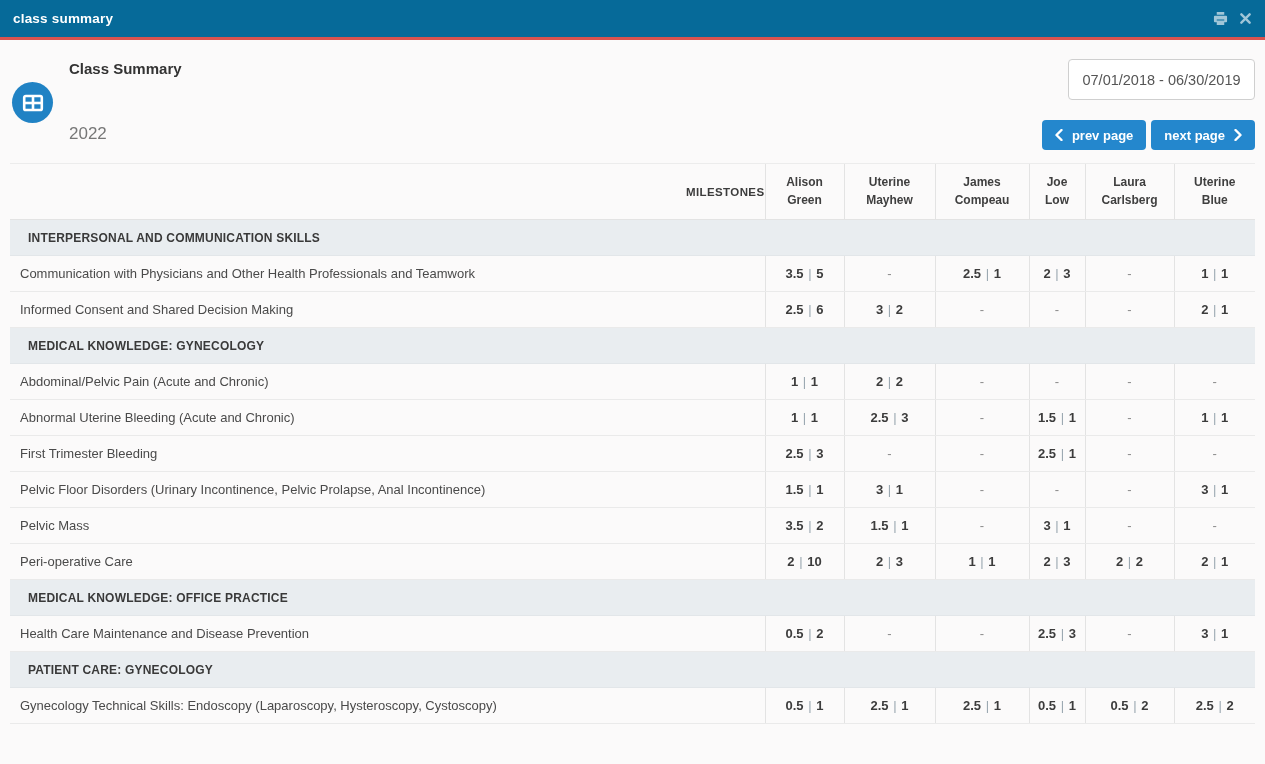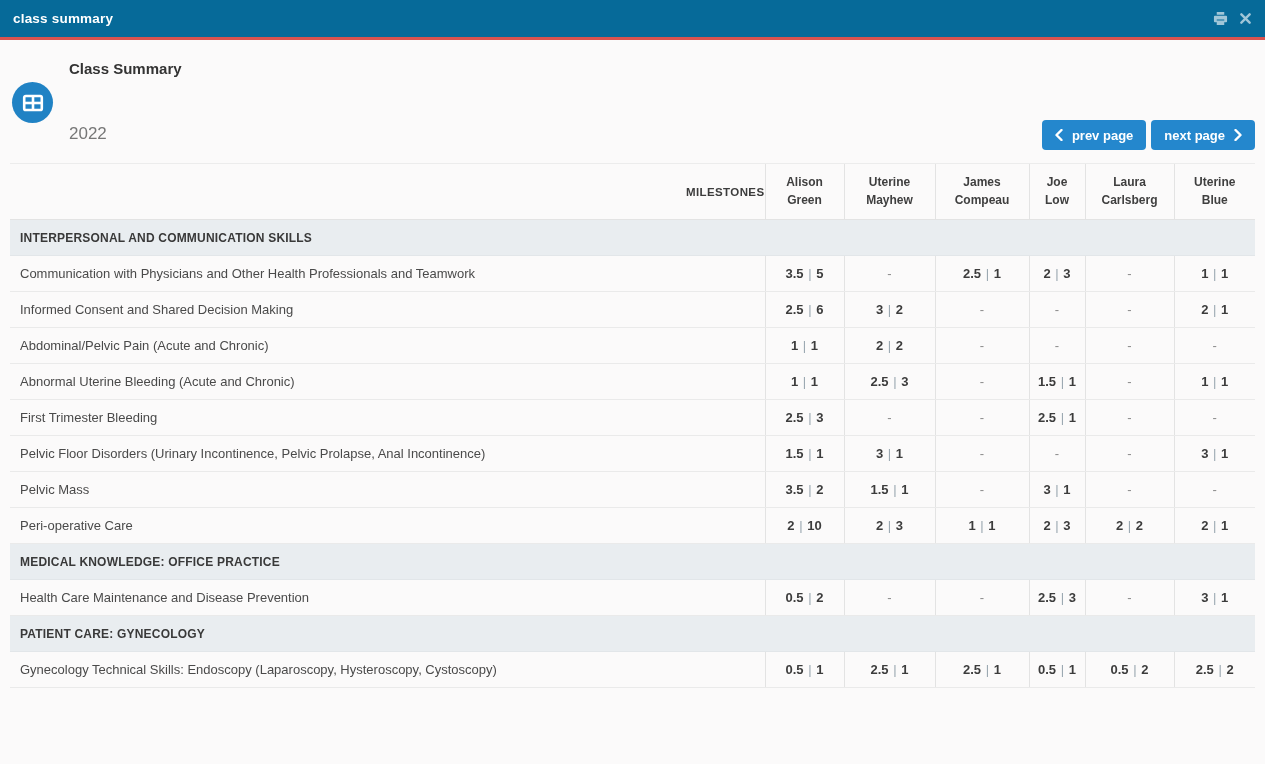--- a/index.html
+++ b/index.html
@@ -67,21 +67,21 @@
   th.milestones-th {
     text-align: right; padding-left: 10px;
     font-size: 11.5px; font-weight: bold; color: #3c3c3c; letter-spacing: .4px;
   }
   th.student-th {
     text-align: center; font-size: 12px; font-weight: bold; color: #3f3f3f;
     border-left: 1px solid #e3e3e3; line-height: 1.45;
   }
   tr.section-row td {
     height: 36px; background: #e9edf0;
-    padding-left: 10px; vertical-align: middle;
+    padding-left: 18px; vertical-align: middle;
     font-size: 12px; font-weight: bold; color: #393939; letter-spacing: .2px;
     border-top: 1px solid #e2e6e9; border-bottom: 1px solid #e2e6e9;
   }
   tr.data-row td { height: 36px; vertical-align: middle; border-bottom: 1px solid #eaeaea; }
   td.label-cell { padding-left: 10px; font-size: 13px; color: #4a4a4a; }
   td.val-cell {
     text-align: center; font-size: 13px; font-weight: bold; color: #3c3c3c;
     border-left: 1px solid #e3e3e3;
   }
   td.val-cell .pipe { color: #9aa7b0; font-weight: normal; padding: 0 1px; }
@@ -114,20 +114,23 @@
         <line x1="2.2" y1="10" x2="19.8" y2="10"></line>
         <line x1="11" y1="3" x2="11" y2="17"></line>
       </svg>
     </div>
     <div class="title-texts">
       <div class="page-title">Class Summary</div>
       <div class="page-subtitle">2022</div>
     </div>
   </div>
 
+  <div class="date-range">
+    <span>07/01/2018 - 06/30/2019</span>
+  </div>
 
   <div class="pager">
     <button class="pager-btn">
       <svg width="8" height="12" viewBox="0 0 8 12" fill="none" stroke="#ffffff" stroke-width="2.4" stroke-linecap="round" stroke-linejoin="round">
           <path d="M6.5 1 L1.5 6 L6.5 11"></path>
         </svg>
       <span>prev page</span>
     </button>
     <button class="pager-btn">
       <span>next page</span>
@@ -193,20 +196,23 @@
         </tr>
         <tr class="data-row">
           <td class="label-cell">Informed Consent and Shared Decision Making</td>
           <td class="val-cell">2.5 <span class="pipe">|</span> 6</td>
           <td class="val-cell">3 <span class="pipe">|</span> 2</td>
           <td class="val-cell dash">-</td>
           <td class="val-cell dash">-</td>
           <td class="val-cell dash">-</td>
           <td class="val-cell">2 <span class="pipe">|</span> 1</td>
         </tr>
+        <tr class="section-row">
+          <td colspan="7">MEDICAL KNOWLEDGE: GYNECOLOGY</td>
+        </tr>
         <tr class="data-row">
           <td class="label-cell">Abdominal/Pelvic Pain (Acute and Chronic)</td>
           <td class="val-cell">1 <span class="pipe">|</span> 1</td>
           <td class="val-cell">2 <span class="pipe">|</span> 2</td>
           <td class="val-cell dash">-</td>
           <td class="val-cell dash">-</td>
           <td class="val-cell dash">-</td>
           <td class="val-cell dash">-</td>
         </tr>
         <tr class="data-row">

